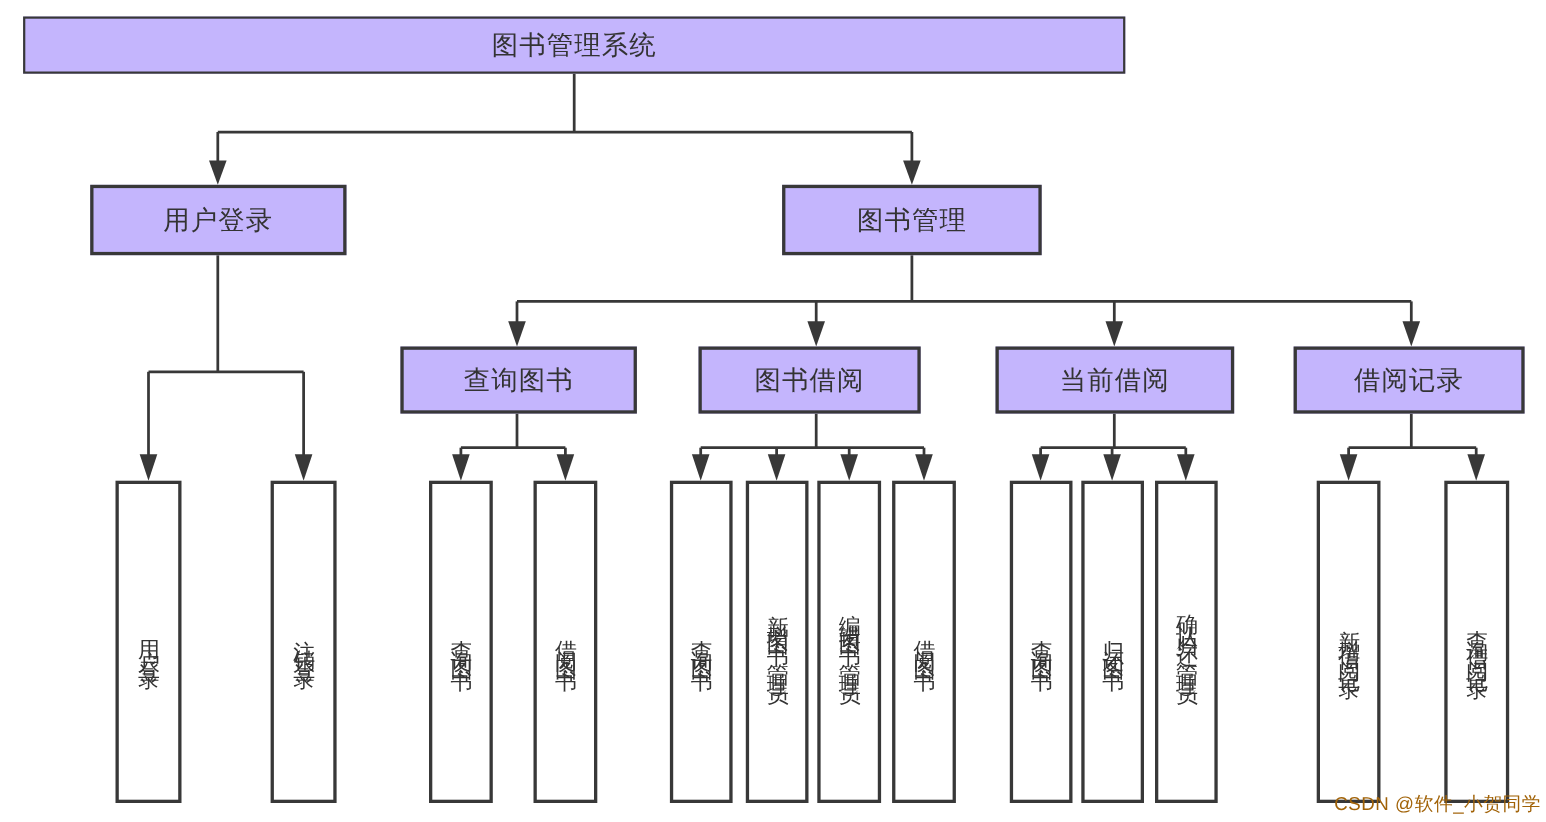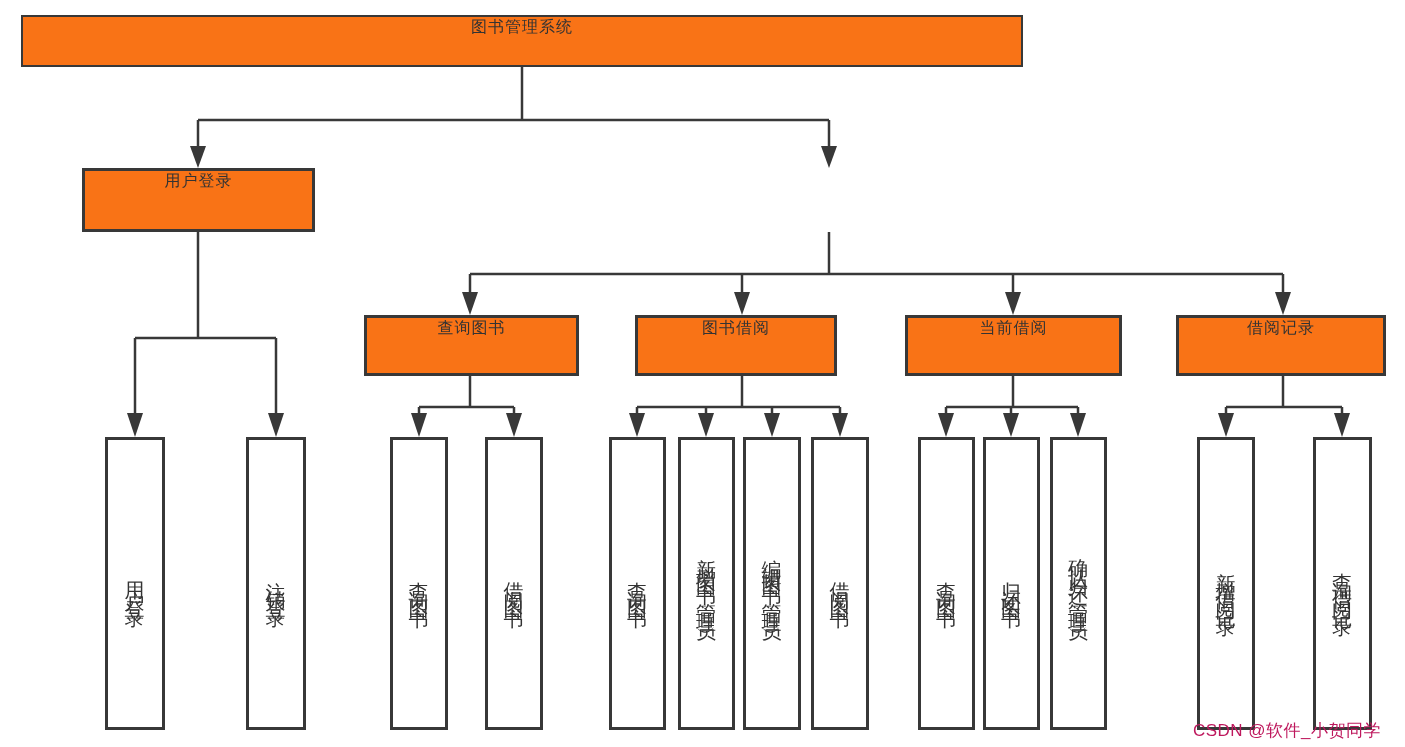--- a/index.html
+++ b/index.html
@@ -19,26 +19,26 @@
   #connectors {
     position: absolute;
     left: 0; top: 0;
     width: 1405px;
     height: 747px;
     pointer-events: none;
   }
   .node {
     position: absolute;
     box-sizing: border-box;
-    background: #f97316;
+    background: #c4b5fd;
     border: 3px solid #383838;
     display: flex;
-    align-items: flex-start;
+    align-items: center;
     justify-content: center;
-    font-size: 16px;
+    font-size: 24px;
     letter-spacing: 1px;
     color: #333333;
     z-index: 2;
   }
   .node.root {
     border-width: 2px;
   }
   .leaf {
     position: absolute;
     box-sizing: border-box;
@@ -53,24 +53,24 @@
     writing-mode: vertical-rl;
     text-orientation: mixed;
     font-size: 20px;
     letter-spacing: 9px;
     line-height: 1.0;
     color: #333333;
     white-space: nowrap;
   }
   .watermark {
     position: absolute;
-    right: 24px;
+    right: 4px;
     bottom: 5px;
     font-size: 17px;
-    color: #be185d;
+    color: #a16207;
     z-index: 3;
     letter-spacing: 0.5px;
   }
 </style>
 </head>
 <body>
 
 <div id="canvas">
 
   <svg id="connectors" viewBox="0 0 1405 747" xmlns="http://www.w3.org/2000/svg">
@@ -146,20 +146,23 @@
     </g>
   </svg>
 
   <div class="node root" style="left:21px; top:15px; width:1002px; height:52px;">
     <span>图书管理系统</span>
   </div>
 
   <div class="node" style="left:82px; top:168px; width:233px; height:64px;">
     <span>用户登录</span>
   </div>
+  <div class="node" style="left:711px; top:168px; width:236px; height:64px;">
+    <span>图书管理</span>
+  </div>
 
   <div class="node" style="left:364px; top:315px; width:215px; height:61px;">
     <span>查询图书</span>
   </div>
   <div class="node" style="left:635px; top:315px; width:202px; height:61px;">
     <span>图书借阅</span>
   </div>
   <div class="node" style="left:905px; top:315px; width:217px; height:61px;">
     <span>当前借阅</span>
   </div>

